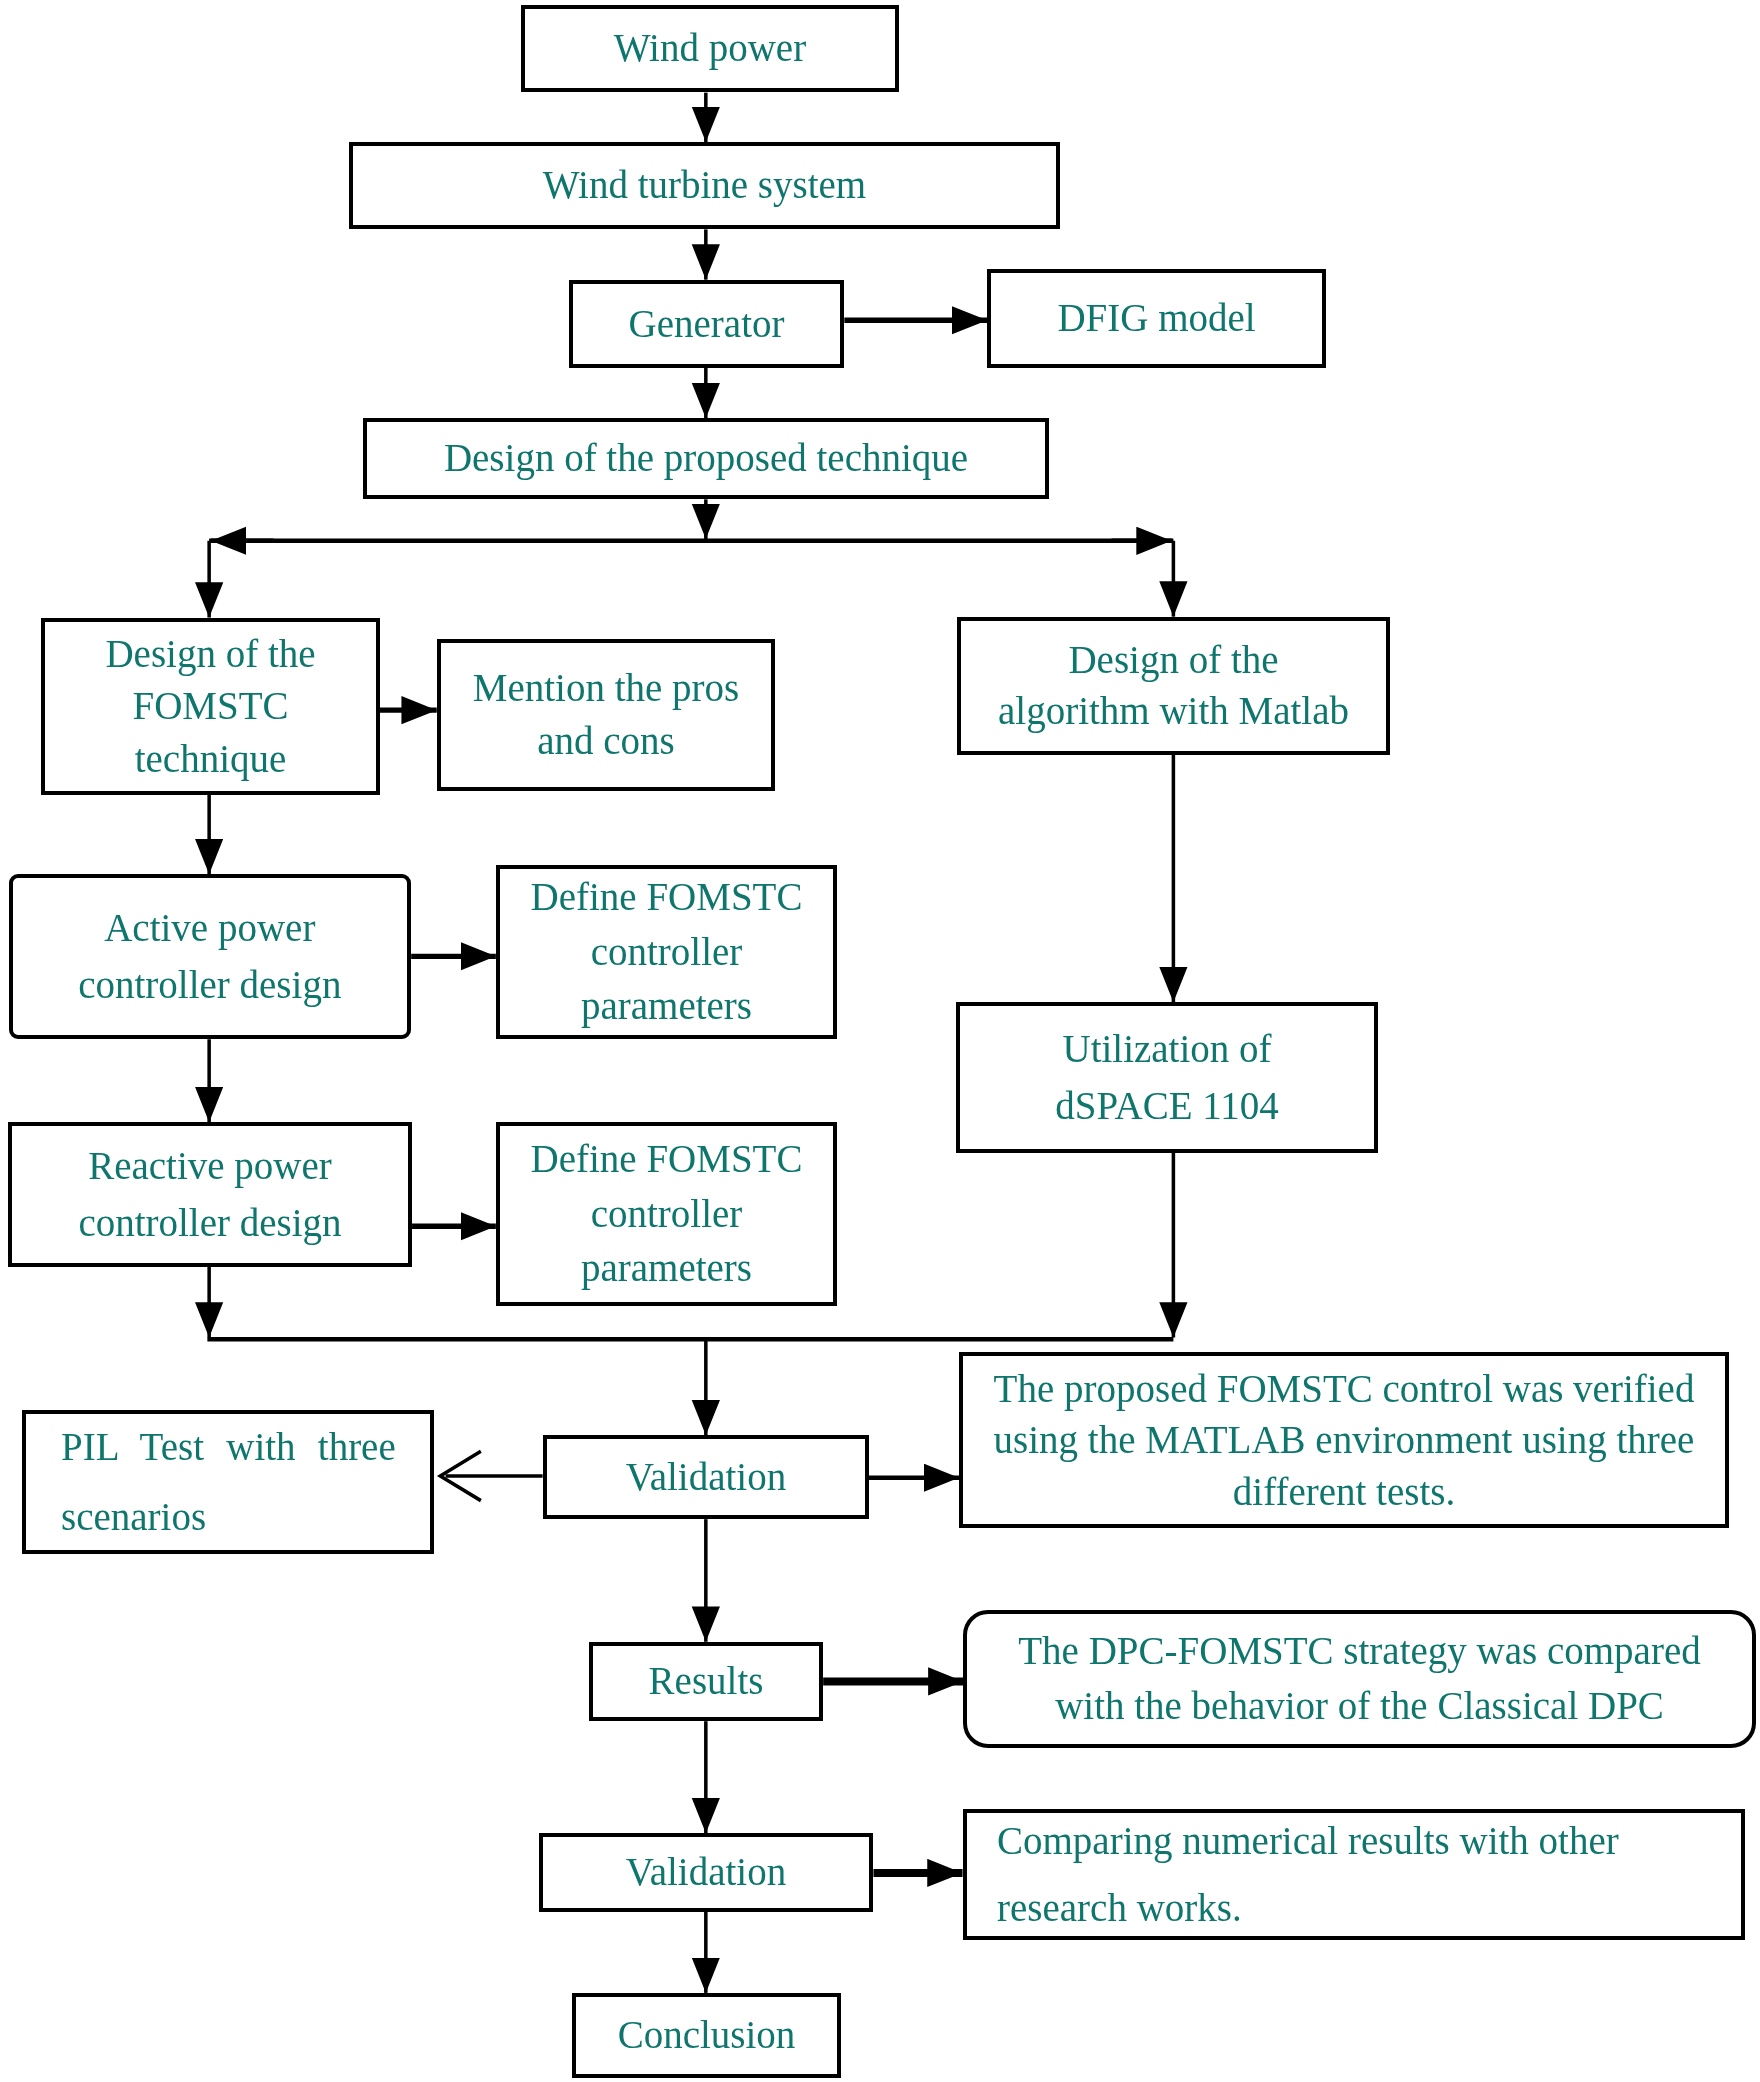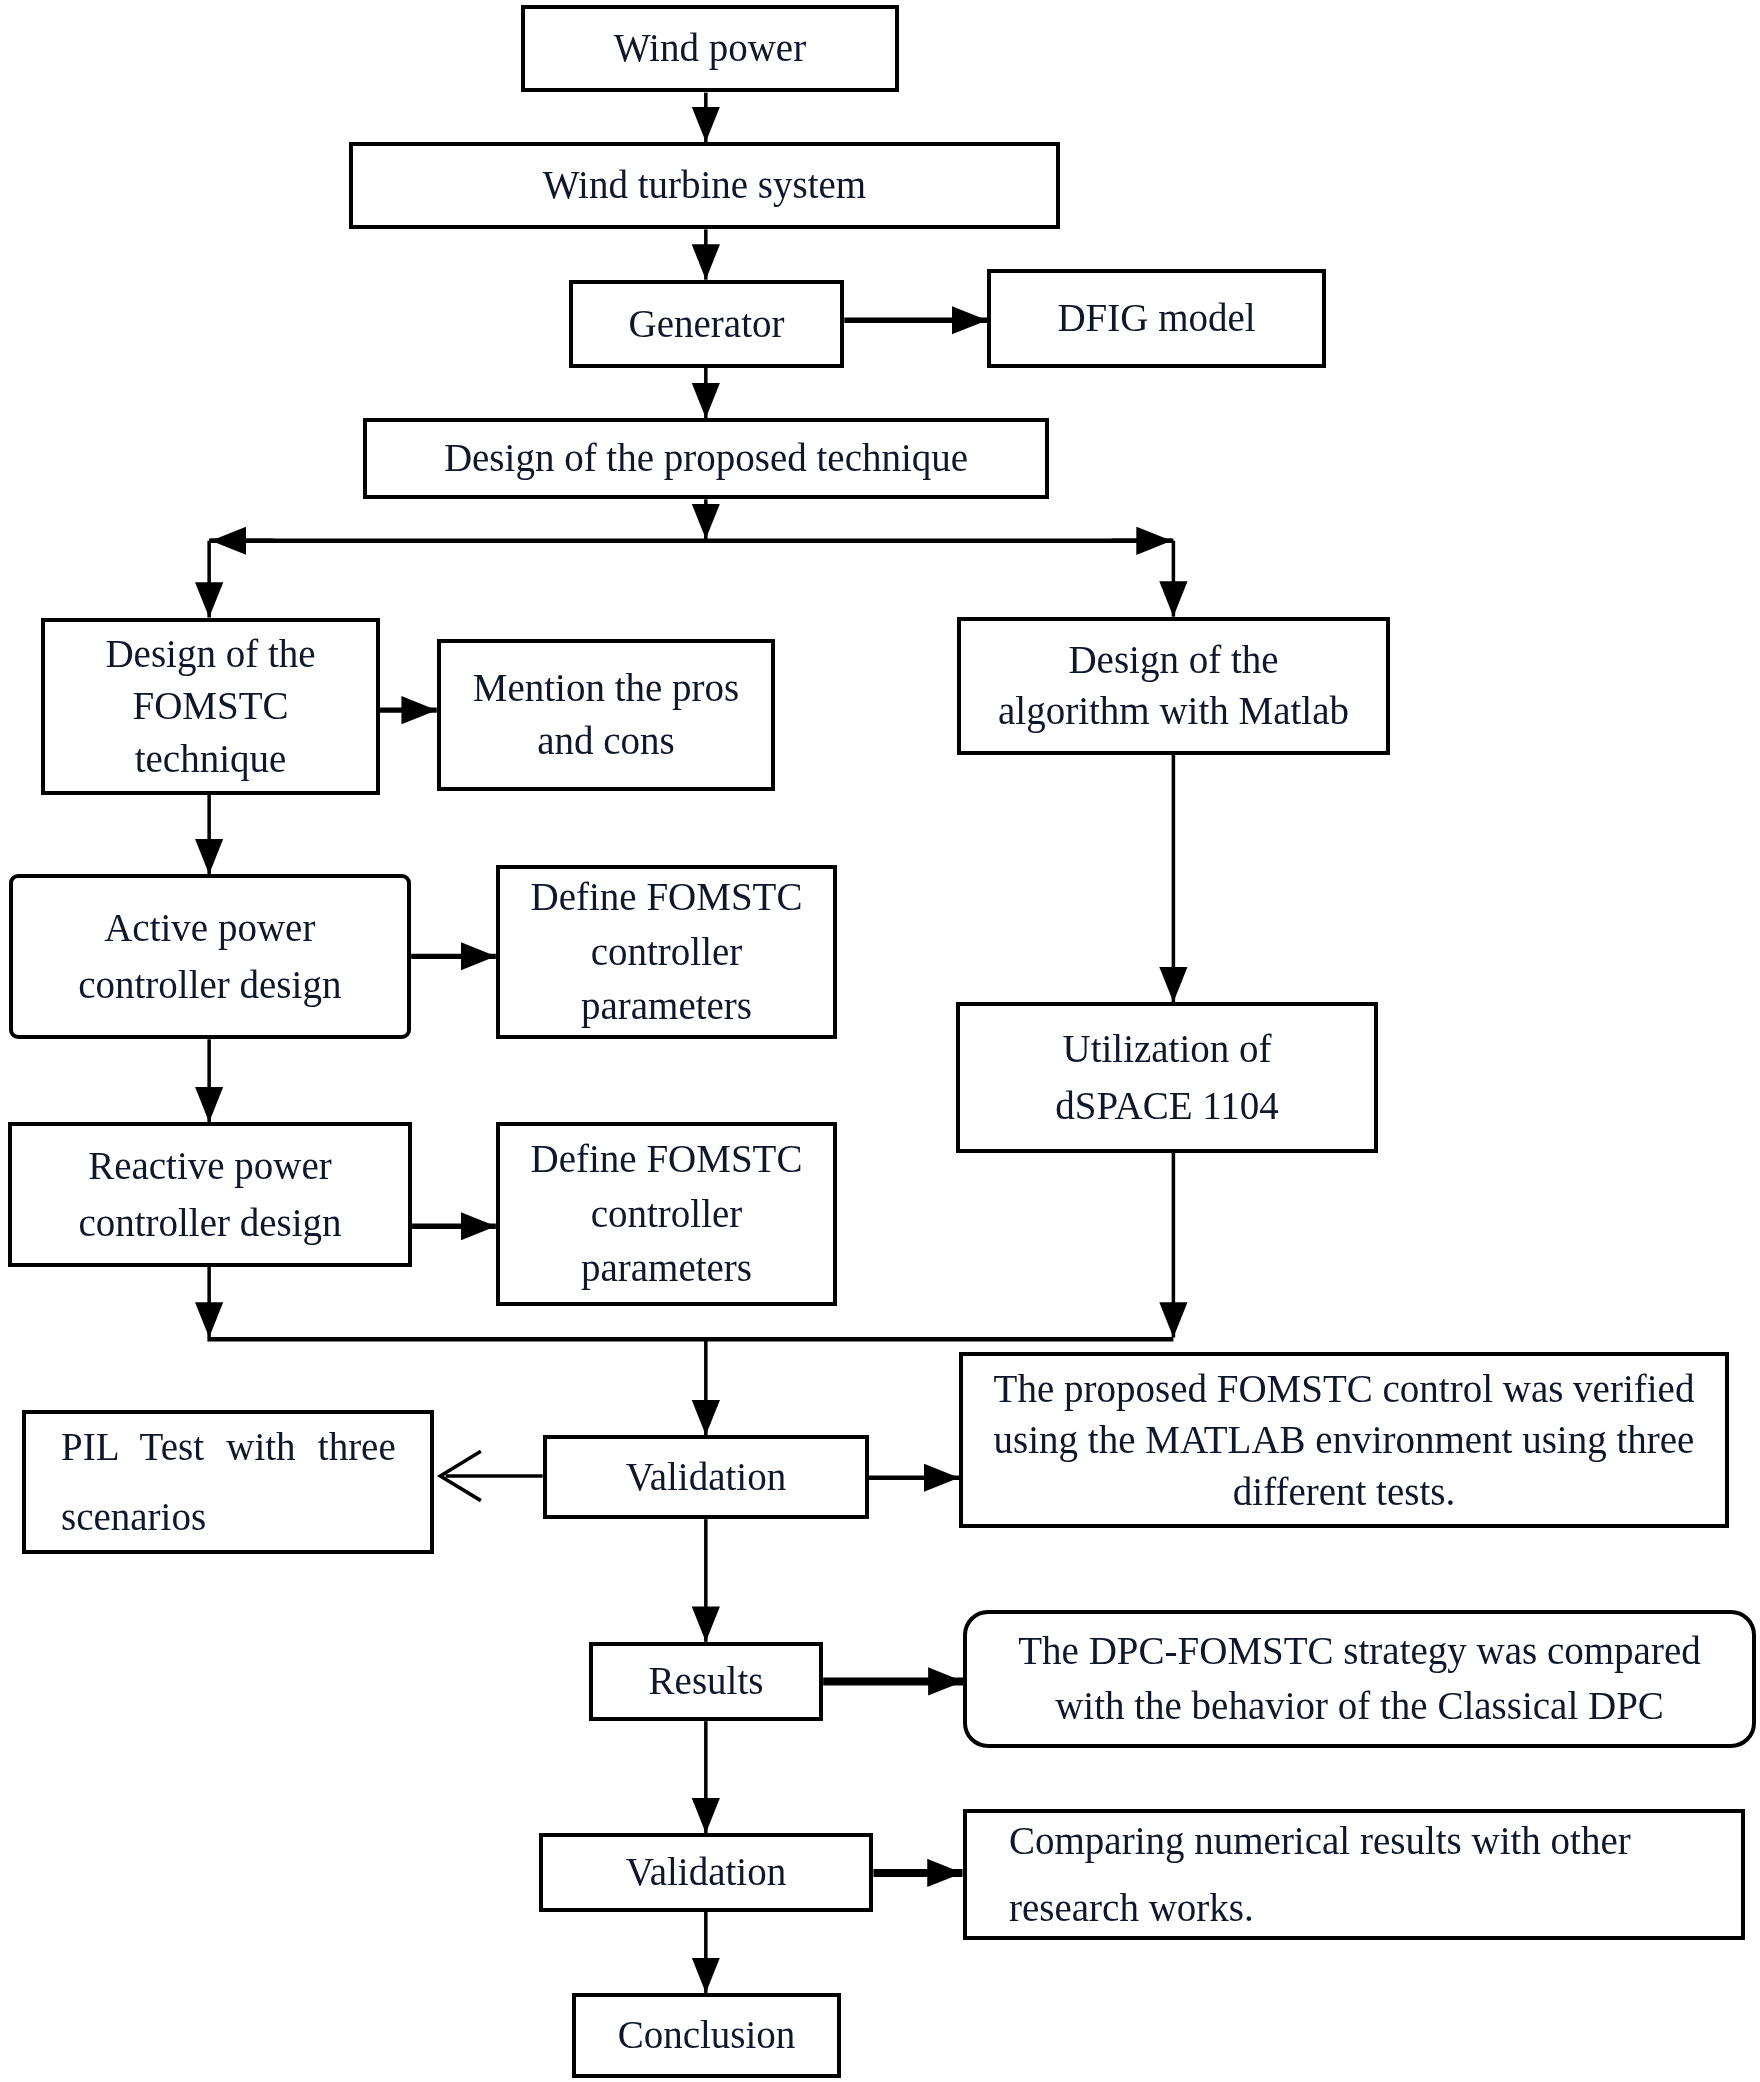--- a/index.html
+++ b/index.html
@@ -21,21 +21,21 @@
     position: absolute;
     box-sizing: border-box;
     background: #ffffff;
     border: 4.4px solid #000000;
     display: flex;
     align-items: center;
     justify-content: center;
     text-align: center;
     font-size: 39px;
     line-height: 1.4;
-    color: #0f172a;
+    color: #0f766e;
   }
   .node .label { white-space: pre-line; }
   .tight { line-height: 1.2; }
   .lh130 { line-height: 1.3; }
   .lh135 { line-height: 1.35; }
   .lh145 { line-height: 1.45; }
   .left-text {
     justify-content: flex-start;
     text-align: left;
   }
@@ -55,21 +55,21 @@
   #n-utilization-dspace{ left: 956px; top: 1002px; width: 422px; height: 151px; }
   #n-pil-test          { left: 22px;   top: 1410px; width: 412px; height: 144px;
                          padding-left: 35px; padding-right: 8.8px;
                          word-spacing: 0.32em; line-height: 1.8; }
   #n-validation        { left: 543px;  top: 1435px; width: 326px; height: 84px;  }
   #n-verified-note     { left: 959px; top: 1352px; width: 770px; height: 176px; line-height: 1.32; }
   #n-results           { left: 589px;  top: 1642px; width: 234px; height: 79px;  }
   #n-dpc-note          { left: 963px; top: 1610px; width: 793px; height: 138px; border-radius: 25px; }
   #n-comparative       { left: 539px;  top: 1833px; width: 334px; height: 79px;  }
   #n-comparing-note    { left: 963px; top: 1809px; width: 782px; height: 131px;
-                         padding-left: 42px; padding-right: 8.8px; line-height: 1.7; }
+                         padding-left: 30px; padding-right: 8.8px; line-height: 1.7; }
   #n-conclusion        { left: 572px;  top: 1993px; width: 269px; height: 85px;  }
 </style>
 </head>
 <body>
 
 <div id="canvas">
 
   <svg id="edges" viewBox="0 0 1996 2360" xmlns="http://www.w3.org/2000/svg">
     <defs>
       <marker id="arrow" markerUnits="userSpaceOnUse" markerWidth="42" markerHeight="34" refX="40" refY="16" orient="auto">

